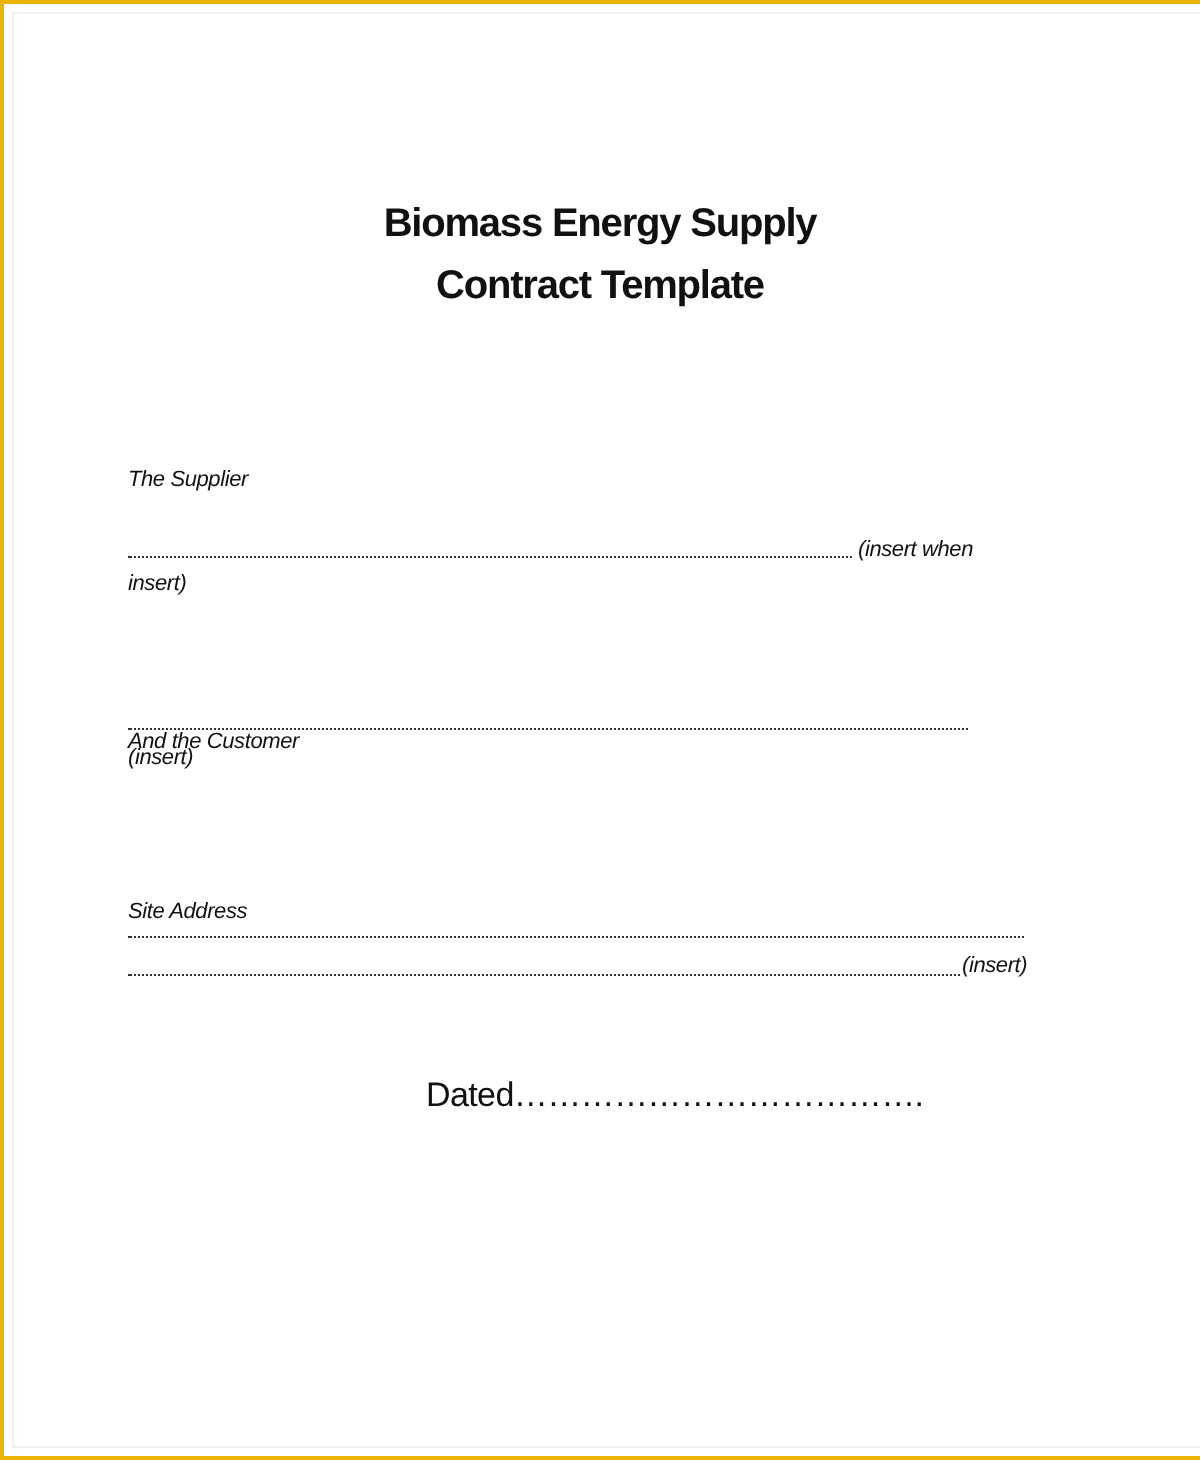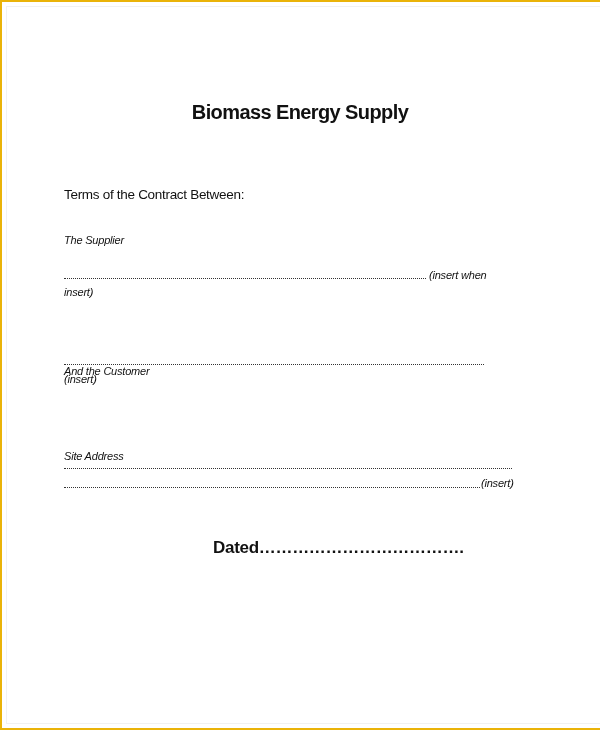--- a/index.html
+++ b/index.html
@@ -6,31 +6,31 @@
   body { width:600px; height:730px; background:#ffffff; position:relative; overflow:hidden;
          font-family:"Liberation Sans", sans-serif; color:#111; }
   .page { position:absolute; left:0; top:0; width:596px; height:726px;
           border:2px solid #eab308; background:#fff;padding-left:48px; }
   .inner { position:absolute; left:4px; top:4px; right:4px; bottom:4px; border:1px solid #f1f1f1; }
   .t { position:absolute; white-space:nowrap; }
   .title { font-weight:bold; font-size:20px; letter-spacing:-0.6px; width:600px; left:-2px; text-align:center; }
   .h { font-size:13.5px; letter-spacing:-0.3px; }
   .s { font-size:11px; letter-spacing:-0.2px;font-style:italic; }
   .dots { position:absolute; height:0; border-bottom:1px dotted #333; }
-  .dated { font-size:17px; letter-spacing:-0.3px;font-weight:bold; }
+  .dated { font-size:17px; letter-spacing:-0.3px; }
 </style>
 </head>
 <body>
 
 <div class="page">
   <div class="inner"></div>
 
   <div class="t title" style="top:99px;">Biomass Energy Supply</div>
+  <div class="t title" style="top:130px;">Contract Template</div>
 
-  <div class="t h" style="left:62px; top:185px;">Terms of the Contract Between:</div>
 
   <div class="t s" style="left:62px; top:232px;">The Supplier</div>
   <div class="dots" style="left:62px; width:362px; top:276px;"></div>
   <div class="t s" style="left:427px; top:267px;">(insert when</div>
   <div class="t s" style="left:62px; top:284px;">insert)</div>
 
   <div class="t s" style="left:62px; top:319px;margin-top:44px;">And the Customer</div>
   <div class="dots" style="left:62px; width:420px; top:362px;"></div>
   <div class="t s" style="left:62px; top:371px;">(insert)</div>
 

